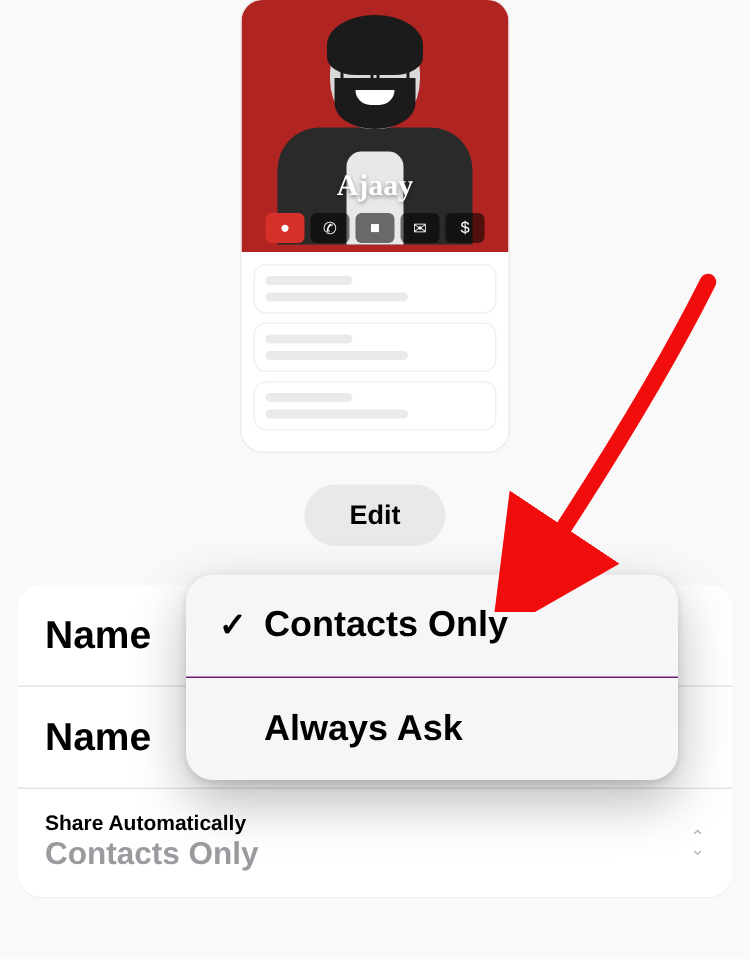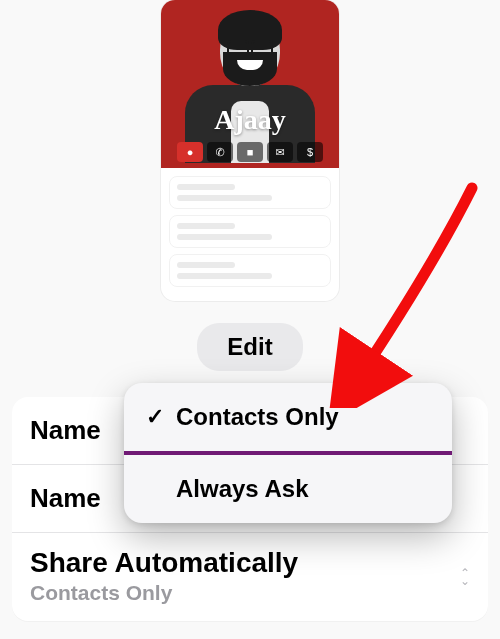--- a/index.html
+++ b/index.html
@@ -120,21 +120,21 @@
       height: 62px;
       background: #e8e8e8;
       border-radius: 10px 10px 0 0;
     }
     .poster-name {
       position: relative;
       z-index: 2;
       color: #fff;
       font-family: Georgia, "Times New Roman", serif;
       font-weight: 700;
-      font-size: 28px;
+      font-size: 20px;
       margin-bottom: 32px;
       text-shadow: 0 1px 3px rgba(0,0,0,0.4);
     }
     .poster-actions {
       position: absolute;
       bottom: 6px;
       display: flex;
       gap: 4px;
       z-index: 3;
     }
@@ -175,21 +175,21 @@
     .edit-wrap {
       display: flex;
       justify-content: center;
       margin-top: 22px;
     }
     .edit-btn {
       background: #e9e9eb;
       border: none;
       border-radius: 22px;
       padding: 10px 30px;
-      font-size: 24px;
+      font-size: 18px;
       font-weight: 700;
       color: #000;
       cursor: pointer;
     }
 
     
     .settings {
       margin: 26px 12px 0 12px;
       background: #fff;
       border-radius: 16px;
@@ -210,21 +210,21 @@
       font-weight: 600;
       color: #000;
     }
     .row-share {
       flex-direction: column;
       align-items: flex-start;
       position: relative;
       padding: 14px 18px 16px 18px;
     }
     .row-share .primary {
-      font-size: 28px;
+      font-size: 14px;
       font-weight: 700;
       color: #000;
     }
     .row-share .secondary {
       font-size: 21px;
       font-weight: 600;
       color: #9a9a9f;
       margin-top: 2px;
     }
     .chevrons {
@@ -255,21 +255,21 @@
     .pop-item {
       display: flex;
       align-items: center;
       padding: 20px 22px;
       font-size: 24px;
       font-weight: 600;
       color: #000;
       cursor: pointer;
     }
     .pop-item + .pop-item {
-      border-top: 4px solid #701a75;
+      border-top: 1px solid #701a75;
     }
     .pop-check {
       width: 30px;
       font-size: 22px;
       font-weight: 800;
     }
     .pop-text { flex: 1; }
 
     
     .arrow-svg {

